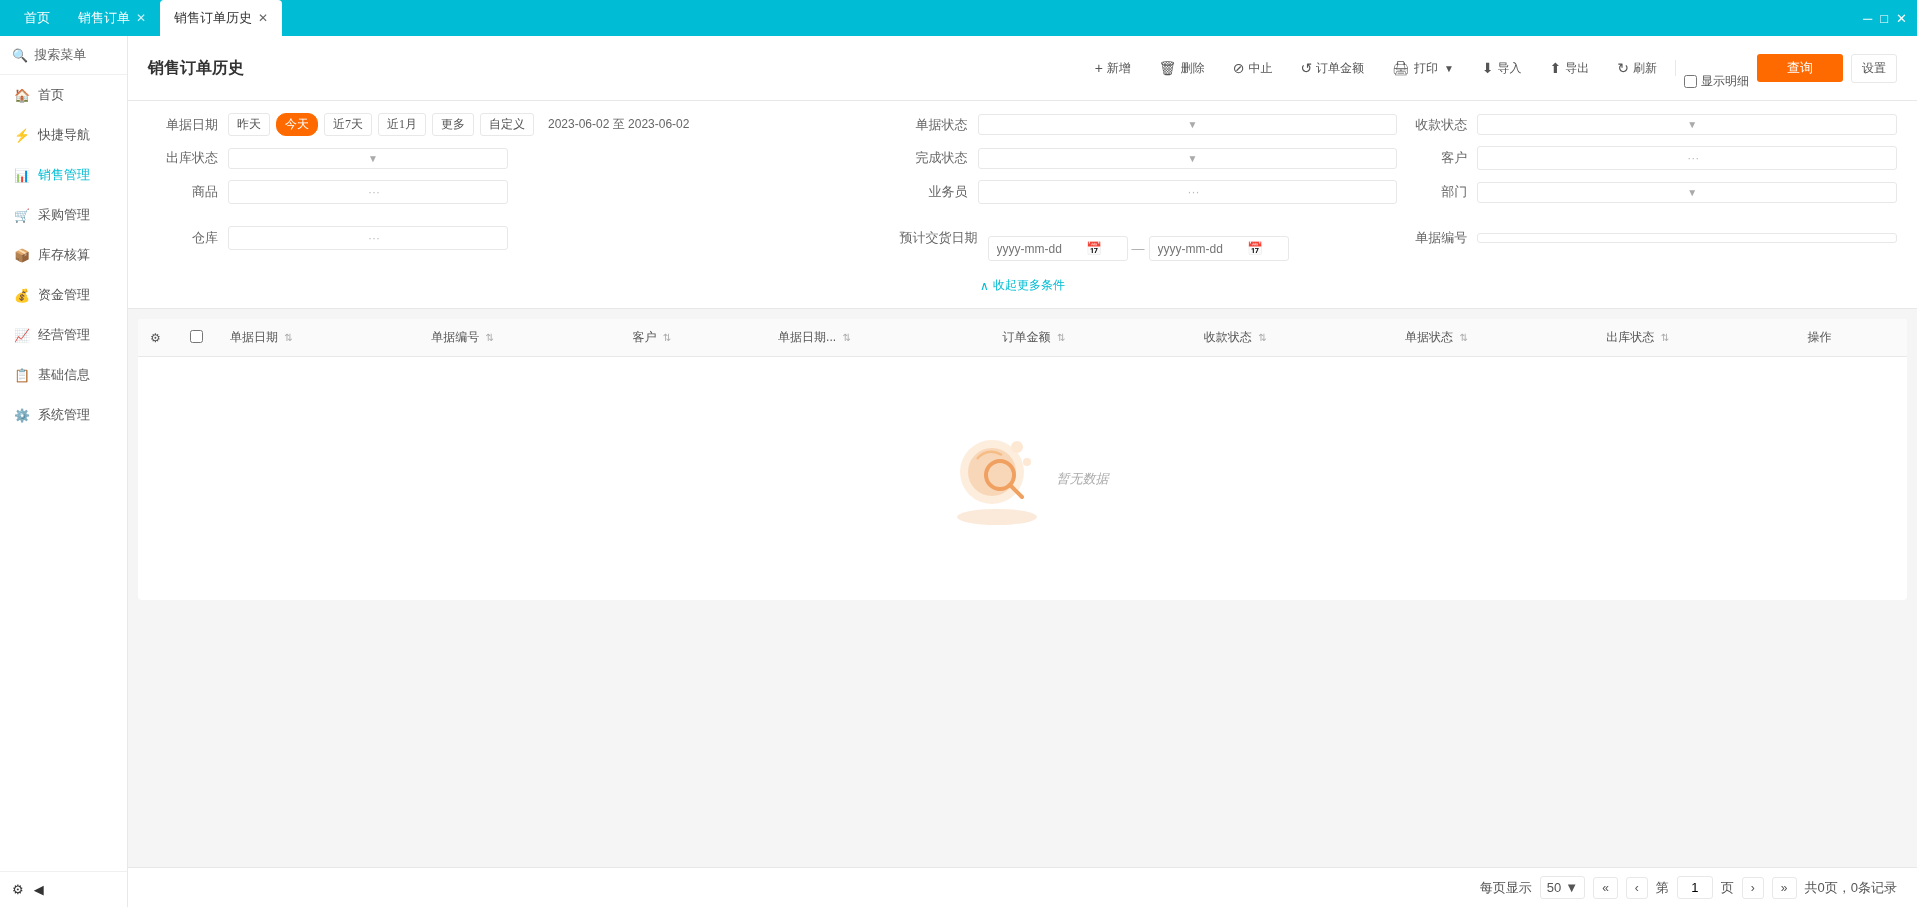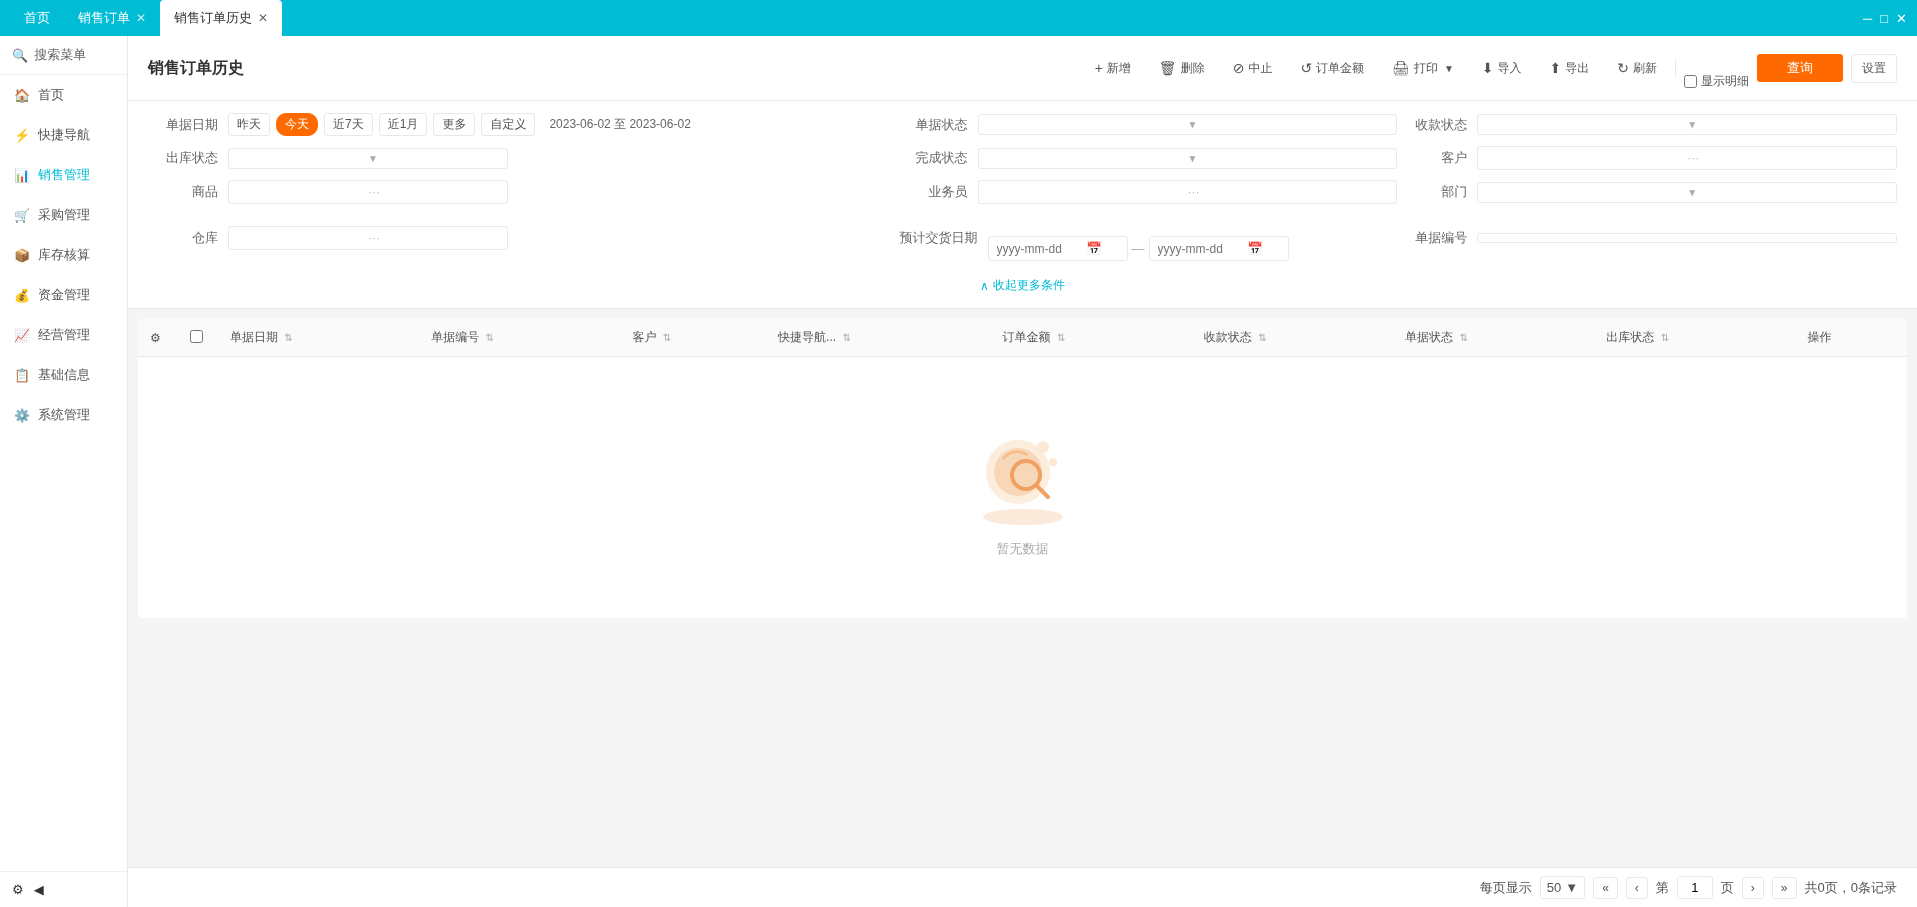--- a/index.html
+++ b/index.html
@@ -39,21 +39,21 @@
     .toolbar-divider { width: 1px; height: 16px; background: #e8e8e8; }
     .checkbox-label { display: flex; align-items: center; gap: 4px; font-size: 12px; color: #555; cursor: pointer; margin-top: 27px; }
 
     
     .filter-area { background: #fff; padding: 12px 20px; border-bottom: 1px solid #e8e8e8; flex-shrink: 0; }
     .filter-row { display: flex; align-items: center; margin-bottom: 10px; gap: 0; }
     .filter-row:last-child { margin-bottom: 0; }
     .filter-label { width: 80px; color: #666; font-size: 13px; text-align: right; padding-right: 10px; flex-shrink: 0; }
     .filter-control { flex: 1; display: flex; align-items: center; }
     .date-group { display: flex; align-items: center; gap: 6px; }
-    .date-btn { padding: 2px 8px; border: 1px solid #e8e8e8; border-radius: 3px; cursor: pointer; font-size: 12px; color: #555; background: #fff; }
+    .date-btn { padding: 2px 8px; border: 1px solid #e8e8e8; border-radius: 3px; cursor: pointer; font-size: 12px; color: #555; background: #fff; font-family: Liberation Serif, serif; }
     .date-btn.active { background: #ff6a00; color: #fff; border-color: #ff6a00; border-radius: 10px; }
     .date-range { color: #666; font-size: 12px; margin-left: 8px; }
     .filter-select { display: flex; align-items: center; border: 1px solid #e8e8e8; border-radius: 3px; background: #fff; padding: 4px 8px; min-width: 180px; cursor: pointer; }
     .filter-select span { flex: 1; color: #bbb; font-size: 12px; }
     .filter-select .arrow { color: #aaa; font-size: 10px; }
     .filter-input-dots { display: flex; align-items: center; border: 1px solid #e8e8e8; border-radius: 3px; background: #fff; padding: 4px 8px; min-width: 180px; cursor: pointer; }
     .filter-input-dots span { flex: 1; color: #bbb; font-size: 12px; }
     .dots-btn { color: #aaa; font-size: 14px; }
     .filter-col { flex: 1; display: flex; align-items: center; }
     .date-picker-group { display: flex; align-items: center; gap: 4px; margin-top: 22px; }
@@ -66,21 +66,21 @@
 
     
     .table-area { flex: 1; overflow: auto; padding: 10px; }
     .data-table { width: 100%; background: #fff; border-collapse: collapse; border-radius: 4px; overflow: hidden; }
     .data-table thead tr { background: #fafafa; }
     .data-table th { padding: 10px 12px; text-align: left; font-weight: 500; color: #555; font-size: 12px; border-bottom: 1px solid #e8e8e8; white-space: nowrap; }
     .data-table th .sort-icon { color: #aaa; font-size: 10px; margin-left: 3px; cursor: pointer; }
     .data-table td { padding: 10px 12px; border-bottom: 1px solid #f5f5f5; font-size: 12px; }
     .th-settings { width: 40px; text-align: center; }
     .th-checkbox { width: 40px; text-align: center; }
-    .empty-area { display: flex; flex-direction: column; align-items: center; justify-content: center; padding: 60px 0; }
+    .empty-area { display: flex; align-items: center; justify-content: center; padding: 60px 0; font-style: italic; }
     .empty-text { color: #aaa; font-size: 13px; }
 
     
     .pagination-bar { background: #fff; border-top: 1px solid #e8e8e8; padding: 8px 20px; display: flex; align-items: center; justify-content: flex-end; gap: 8px; flex-shrink: 0; font-size: 13px; color: #555; }
     .page-size-select { display: flex; align-items: flex-start; border: 1px solid #e8e8e8; border-radius: 3px; padding: 3px 6px; cursor: pointer; gap: 4px; }
     .page-nav-btn { padding: 3px 8px; border: 1px solid #e8e8e8; border-radius: 3px; background: #fff; cursor: pointer; color: #555; font-size: 12px; }
     .page-nav-btn:disabled { color: #ccc; cursor: not-allowed; }
     .page-input { width: 36px; text-align: center; border: 1px solid #e8e8e8; border-radius: 3px; padding: 3px 4px; font-size: 13px; }
 
     
@@ -342,21 +342,21 @@
             </th>
             <th>
               <span>单据编号</span>
               <span class="sort-icon">⇅</span>
             </th>
             <th>
               <span>客户</span>
               <span class="sort-icon">⇅</span>
             </th>
             <th>
-              <span>快捷导航...</span>
+              <span>单据日期...</span>
               <span class="sort-icon">⇅</span>
             </th>
             <th>
               <span>订单金额</span>
               <span class="sort-icon">⇅</span>
             </th>
             <th>
               <span>收款状态</span>
               <span class="sort-icon">⇅</span>
             </th>

